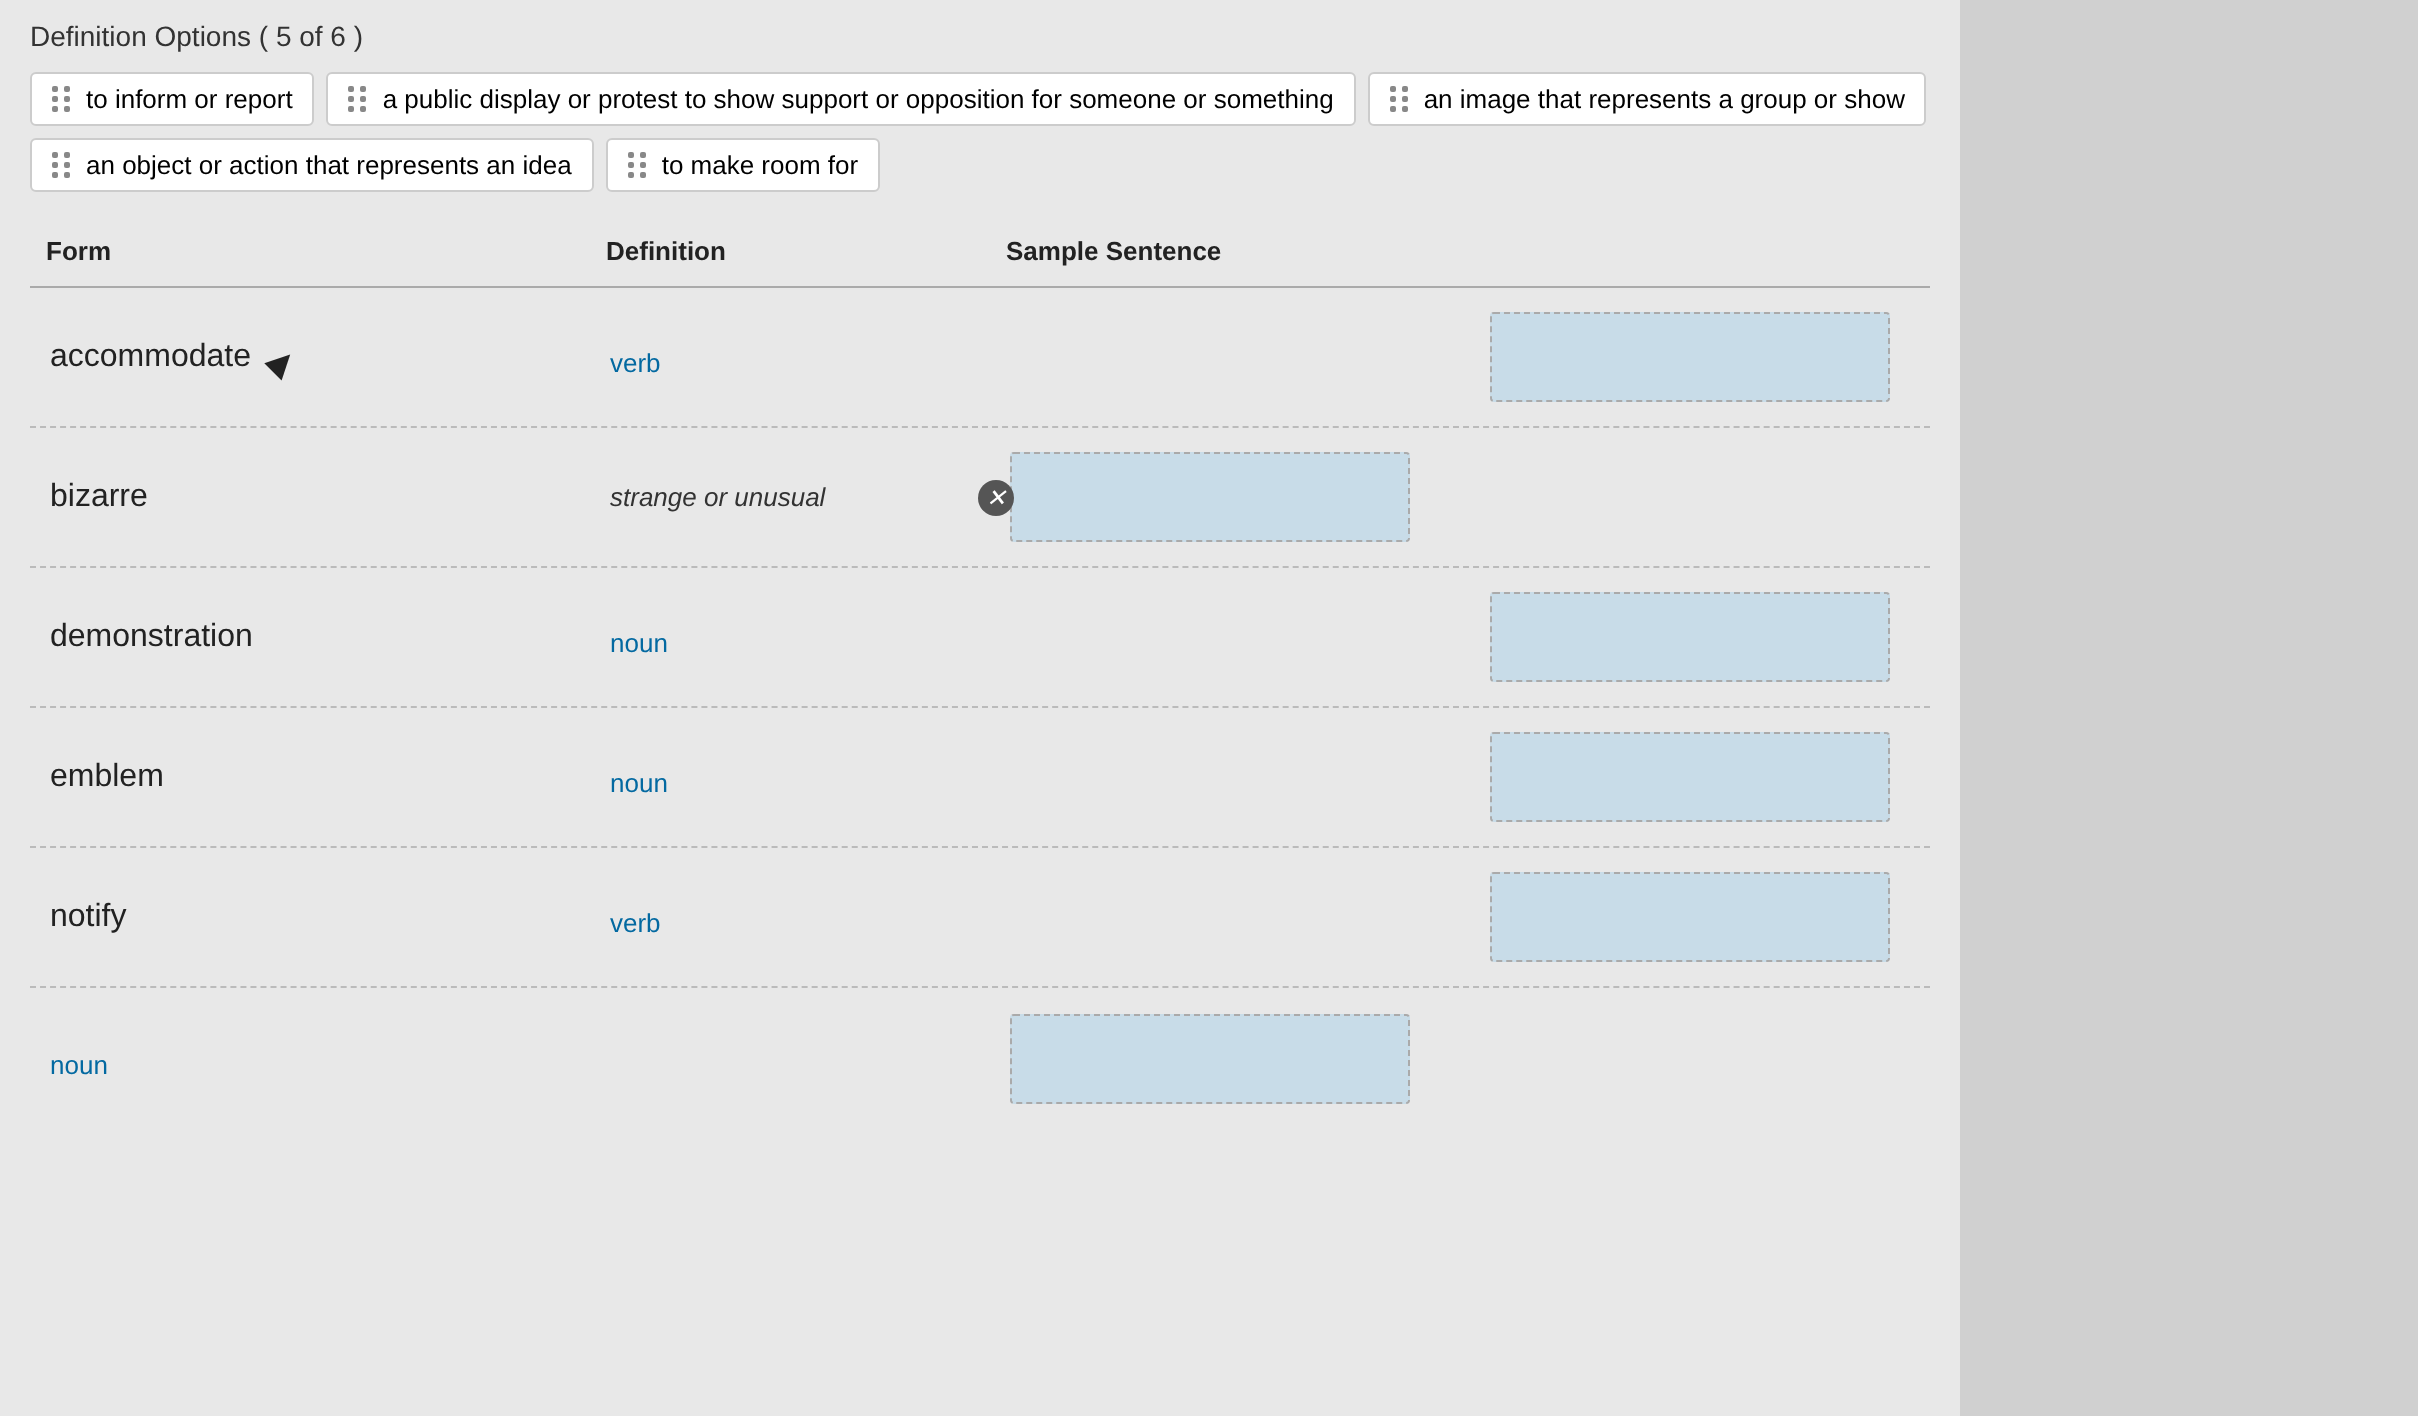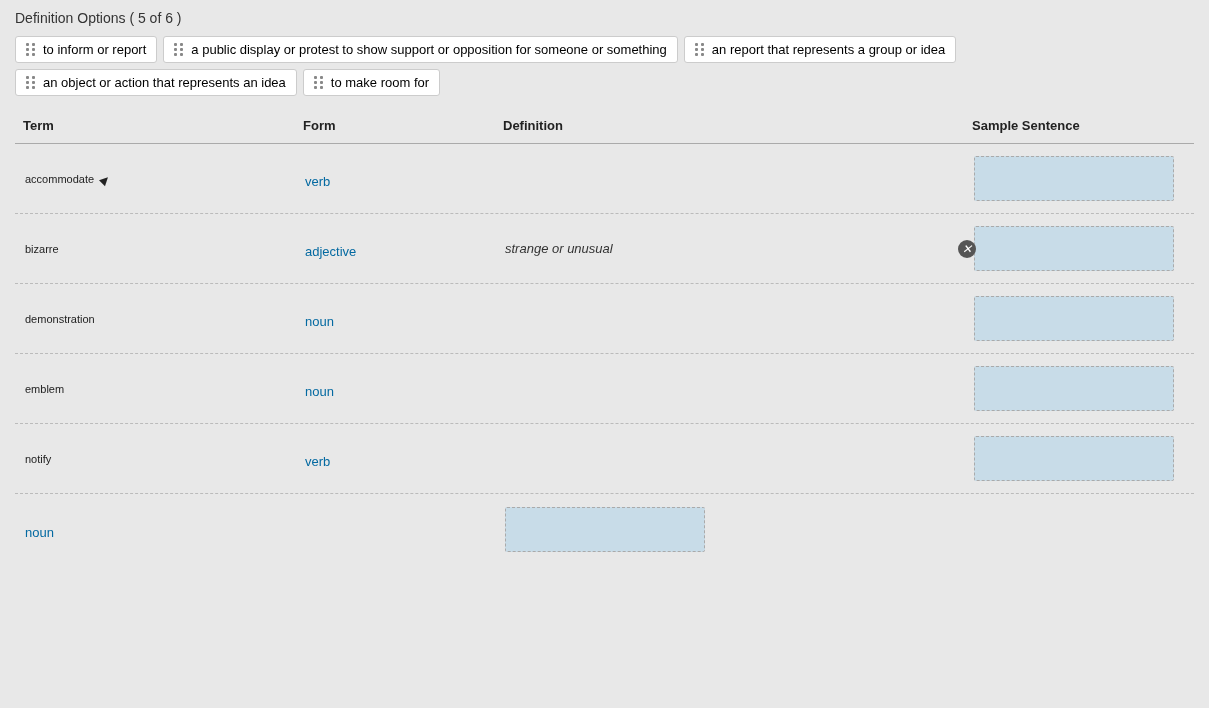--- a/index.html
+++ b/index.html
@@ -5,21 +5,21 @@
     * { box-sizing: border-box; margin: 0; padding: 0; }
     body {
       font-family: Arial, sans-serif;
       background: #d0d0d0;
       width: 1209px;
       min-height: 708px;
       overflow: hidden;
     }
     .main-container {
       background: #e8e8e8;
-      width: 1209px;
+      width: 980px;
       min-height: 708px;
       padding: 10px 15px;
     }
     .page-title {
       font-size: 14px;
       color: #333;
       margin-bottom: 10px;
       font-weight: normal;
     }
     .options-row {
@@ -86,21 +86,21 @@
       border-bottom: none;
     }
     .cell {
       padding: 8px 10px;
       font-size: 13px;
       color: #222;
       display: flex;
       align-items: center;
     }
     .cell-term {
-      font-size: 11px;
+      font-size: 16px;
       color: #222;
     }
     .cell-form {
       font-size: 13px;
       color: #0369a1;
       align-items: flex-start;
       padding-top: 14px;
     }
     .cell-definition {
       font-size: 13px;
@@ -186,21 +186,21 @@
 
     <div class="option-chip">
       <span class="drag-handle">
         <span></span>
           <span></span>
         <span></span>
           <span></span>
         <span></span>
           <span></span>
       </span>
-      <span>an report that represents a group or idea</span>
+      <span>an image that represents a group or show</span>
     </div>
   </div>
 
   <div class="options-row">
 
     <div class="option-chip">
       <span class="drag-handle">
         <span></span>
           <span></span>
         <span></span>
@@ -219,21 +219,20 @@
           <span></span>
         <span></span>
           <span></span>
       </span>
       <span>to make room for</span>
     </div>
   </div>
 
   <div class="table-section">
     <div class="table-header">
-      <div class="table-header-cell">Term</div>
       <div class="table-header-cell">Form</div>
       <div class="table-header-cell center">Definition</div>
       <div class="table-header-cell">Sample Sentence</div>
     </div>
 
     <div class="table-row">
       <div class="cell cell-term">
         <span>accommodate</span>
         <span class="cursor-indicator" style="border:none;width:12px;height:14px;display:inline-block;margin-left:6px;">▶</span>
       </div>
@@ -245,23 +244,20 @@
       </div>
       <div class="cell cell-sample">
         <div class="sample-input"></div>
       </div>
     </div>
 
     <div class="table-row">
       <div class="cell cell-term">
         <span>bizarre</span>
       </div>
-      <div class="cell cell-form">
-        <span>adjective</span>
-      </div>
       <div class="cell cell-definition">
         <span>strange or unusual</span>
         <div class="remove-btn">✕</div>
       </div>
       <div class="cell cell-sample">
         <div class="sample-input"></div>
       </div>
     </div>
 
     <div class="table-row">

